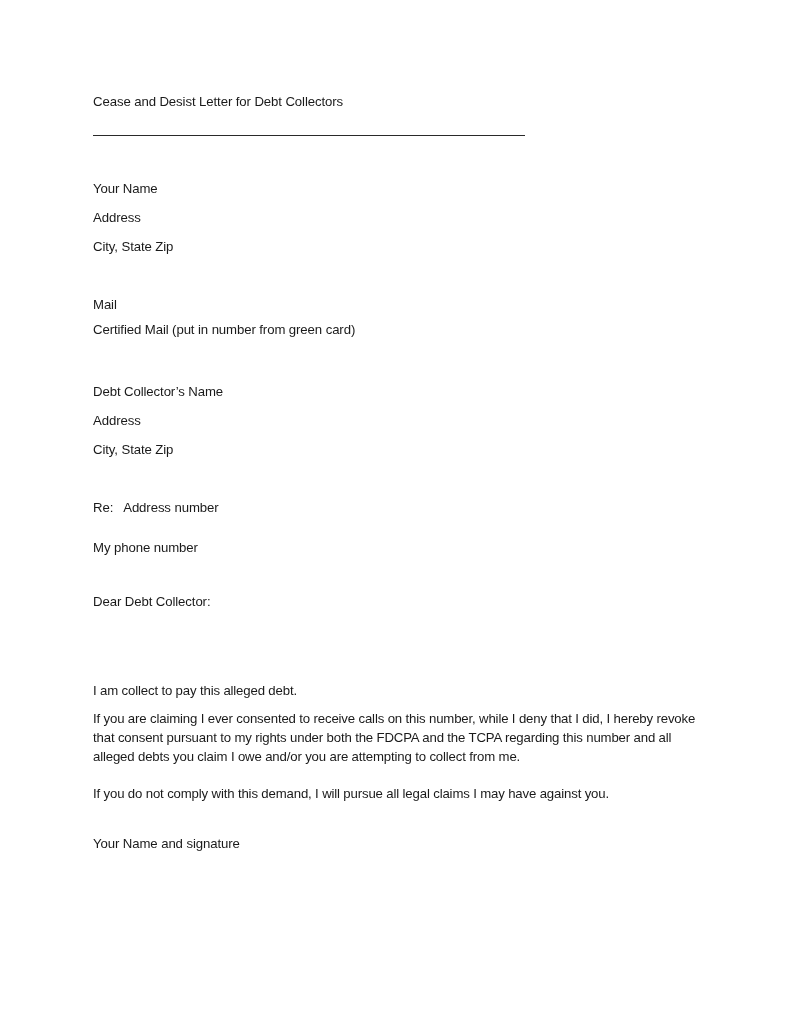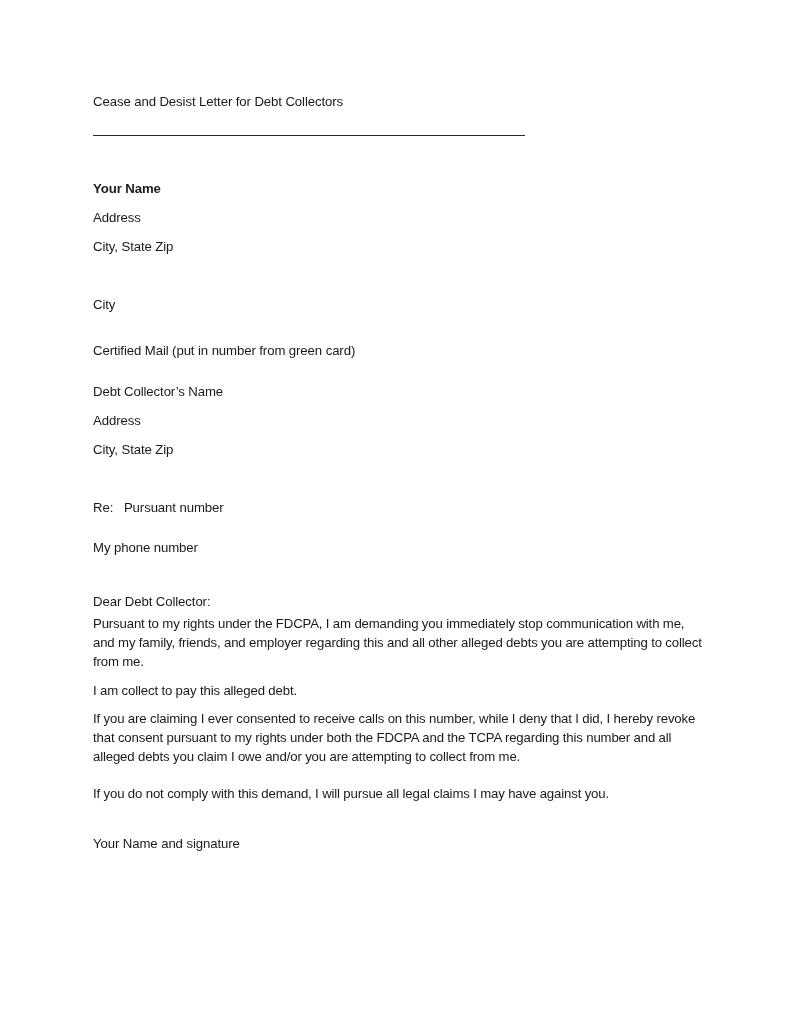--- a/index.html
+++ b/index.html
@@ -46,36 +46,35 @@
     }
   </style>
 </head>
 <body>
 
 <div class="page">
 
   <div class="line" style="top:94px;">Cease and Desist Letter for Debt Collectors</div>
   <div class="rule"></div>
 
-  <div class="line" style="top:181px;font-weight:bold;">Your Name</div>
+  <div class="line" style="top:181px;">Your Name</div>
   <div class="line" style="top:210px;">Address</div>
   <div class="line" style="top:239px;">City, State Zip</div>
 
-  <div class="line" style="top:297px;">City</div>
-  <div class="line" style="top:343px;">Certified Mail (put in number from green card)</div>
+  <div class="line" style="top:297px;">Mail</div>
+  <div class="line" style="top:322px;">Certified Mail (put in number from green card)</div>
 
   <div class="line" style="top:384px;text-align:center;">Debt Collector’s Name</div>
   <div class="line" style="top:413px;">Address</div>
   <div class="line" style="top:442px;">City, State Zip</div>
 
-  <div class="line" style="top:500px; white-space:pre;">Re:   Pursuant number</div>
+  <div class="line" style="top:500px; white-space:pre;">Re:   Address number</div>
   <div class="line" style="top:540px;">My phone number</div>
 
   <div class="line" style="top:594px;">Dear Debt Collector:</div>
 
-  <div class="para" style="top:614px;">Pursuant to my rights under the FDCPA, I am demanding you immediately stop communication with me, and my family, friends, and employer regarding this and all other alleged debts you are attempting to collect from me.</div>
   <div class="para" style="top:681px;">I am collect to pay this alleged debt.</div>
   <div class="para" style="top:709px;">If you are claiming I ever consented to receive calls on this number, while I deny that I did, I hereby revoke that consent pursuant to my rights under both the FDCPA and the TCPA regarding this number and all alleged debts you claim I owe and/or you are attempting to collect from me.</div>
   <div class="para" style="top:784px;">If you do not comply with this demand, I will pursue all legal claims I may have against you.</div>
 
   <div class="line" style="top:836px;">Your Name and signature</div>
 
 </div>
 
 </body></html>

